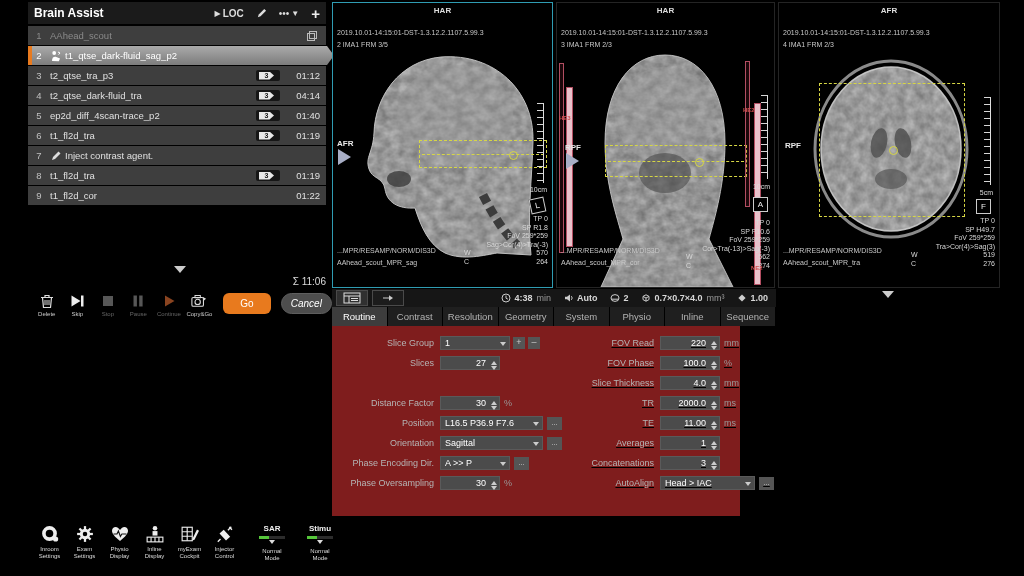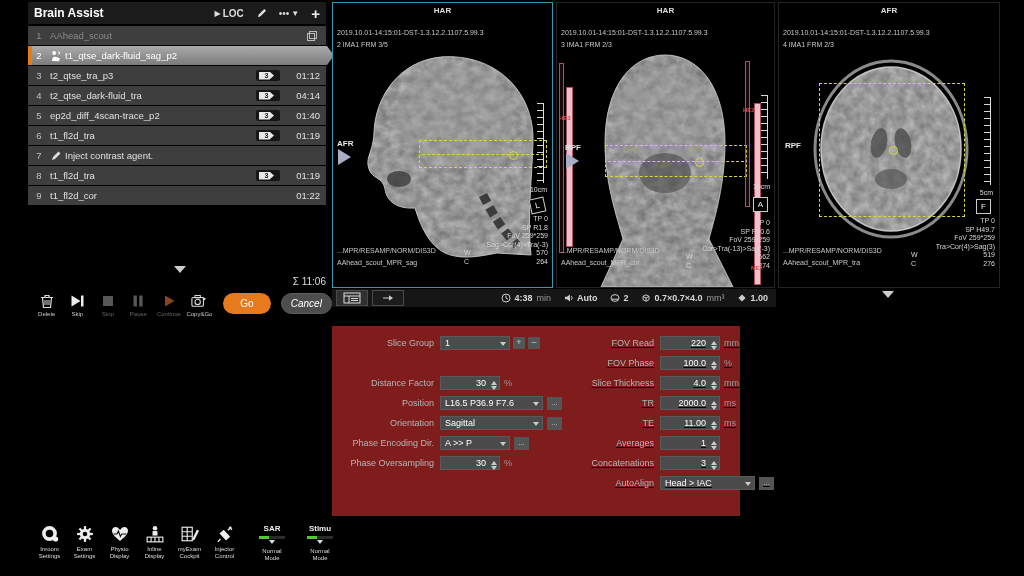--- a/index.html
+++ b/index.html
@@ -35,21 +35,21 @@
   .sigma{position:absolute;right:4px;top:276px;color:#ddd;font-size:10px;}
   
   #exec-toolbar{position:absolute;left:32px;top:292px;width:300px;display:flex;align-items:flex-start;}
   .tool{width:30px;text-align:center;margin-right:1px;}
   .tool .tico{height:17px;display:flex;align-items:center;justify-content:center;}
   .tool .tico svg{width:16px;height:16px;}
   .tool .tlabel{font-size:6px;color:#ccc;margin-top:2px;}
   .tool.disabled .tlabel{color:#666;}
   .pill{height:21px;border-radius:11px;border:none;font-size:10px;color:#fff;
         display:flex;align-items:center;justify-content:center;margin-top:1px;}
-  #go-btn{width:48px;background:#e87a1e;margin-left:8px;}
+  #go-btn{width:48px;background:#e87a1e;margin-left:8px;border-radius:6px;}
   #cancel-btn{width:52px;background:#4d4d4d;margin-left:10px;border:1px solid #5e5e5e;box-sizing:border-box;font-style:italic;}
   
   #bottom-bar{position:absolute;left:32px;top:524px;display:flex;align-items:flex-start;}
   .bitem{width:35px;text-align:center;}
   .bitem .bico{height:20px;display:flex;align-items:center;justify-content:center;}
   .bitem .bico svg{width:18px;height:18px;}
   .blabel{font-size:6px;color:#ddd;line-height:1.2;margin-top:2px;}
   .safety{width:36px;text-align:center;margin-left:12px;}
   .safety .slabel{font-size:8px;color:#eee;font-weight:bold;}
   .sbar{width:26px;height:3px;background:#2c2c2c;margin:3px auto 1px auto;position:relative;}
@@ -468,27 +468,44 @@
         </span>
       <span class="sb-item">
           <svg viewBox="0 0 10 10">
             <path d="M5 1.6L8.6 5 5 8.4 1.4 5z" fill="#ccc"></path>
           </svg>
           <b>1.00</b>
         </span>
     </div>
   </div>
 
+  <div id="tab-bar">
+      <div class="tab active">Routine</div>
+      <div class="tab">Contrast</div>
+      <div class="tab">Resolution</div>
+      <div class="tab">Geometry</div>
+      <div class="tab">System</div>
+      <div class="tab">Physio</div>
+      <div class="tab">Inline</div>
+      <div class="tab">Sequence</div>
+    </div>
   <div id="param-panel">
     <div class="pcol" id="pcol-left">
         <div class="parrow">
           <span class="plabel">Slice Group</span>
           <span class="dd" style="width: 70px;">1<span class="caret"></span></span>
           <span class="pmbtn">+</span>
           <span class="pmbtn">–</span>
+        </div>
+        <div class="parrow">
+          <span class="plabel">Slices</span>
+          <span class="spin">27<span class="spin-arrows">
+              <i class="up"></i>
+              <i class="dn"></i>
+            </span></span>
         </div>
         <div class="parrow"></div>
         <div class="parrow">
           <span class="plabel">Distance Factor</span>
           <span class="spin">30<span class="spin-arrows">
               <i class="up"></i>
               <i class="dn"></i>
             </span></span>
           <span class="unit">%</span>
         </div>

